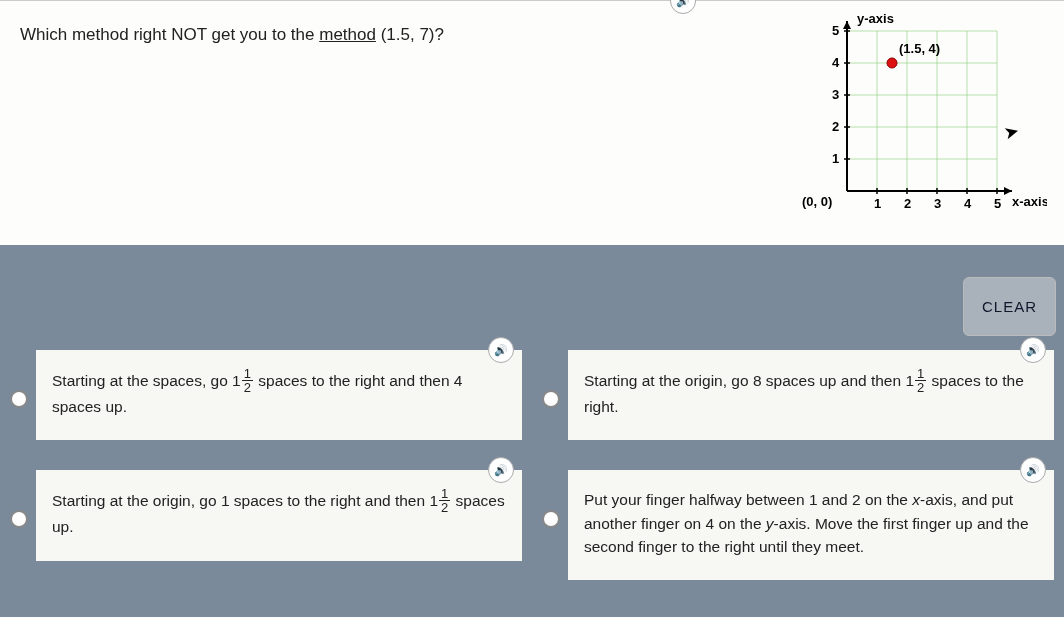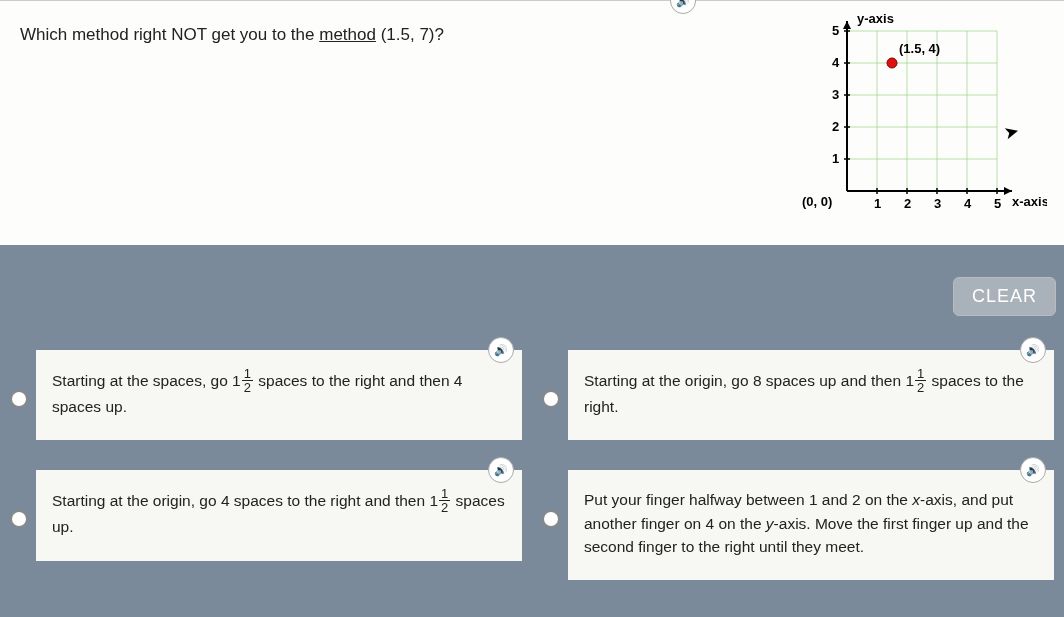--- a/index.html
+++ b/index.html
@@ -52,26 +52,26 @@
   }
   .audio-top { top: -13px; left: 670px; z-index:5;}
   .buttons-row {
     position: absolute;
     top: 277px;
     right: 8px;
     display: flex;
     gap: 10px;
   }
   .btn {
-    padding: 8px 18px;
+    padding: 20px 18px;
     border: 1px solid #bbb;
     border-radius: 6px;
     background: rgba(200,205,210,0.6);
-    color: #ffffff;
-    font-size: 18px;
+    color: #0f172a;
+    font-size: 15px;
     letter-spacing: 1px;
     cursor: pointer;
   }
   .options-area {
     position: absolute;
     top: 350px;
     left: 0;
     width: 1064px;
     display: grid;
     grid-template-columns: 1fr 1fr;
@@ -215,21 +215,21 @@
     <div class="option-card">
       <div class="audio-icon">🔊</div>
       <span>Starting at the origin, go 8 spaces up and then </span><span class="mixed"><span>1</span><span class="frac"><span class="n">1</span><span class="d">2</span></span></span><span> spaces to the right.</span>
     </div>
   </div>
 
   <div class="option">
     <div class="radio"></div>
     <div class="option-card">
       <div class="audio-icon">🔊</div>
-      <span>Starting at the origin, go 4 spaces to the right and then </span><span class="mixed"><span>1</span><span class="frac"><span class="n">1</span><span class="d">2</span></span></span><span> spaces up.</span>
+      <span>Starting at the origin, go 1 spaces to the right and then </span><span class="mixed"><span>1</span><span class="frac"><span class="n">1</span><span class="d">2</span></span></span><span> spaces up.</span>
     </div>
   </div>
 
   <div class="option">
     <div class="radio"></div>
     <div class="option-card">
       <div class="audio-icon">🔊</div>
       <span style="font-style:normal;">
         Put your finger halfway between 1 and 2 on the <i>x</i>-axis, and put another finger on 4 on the <i>y</i>-axis. Move the first finger up and the second finger to the right until they meet.
       </span>

